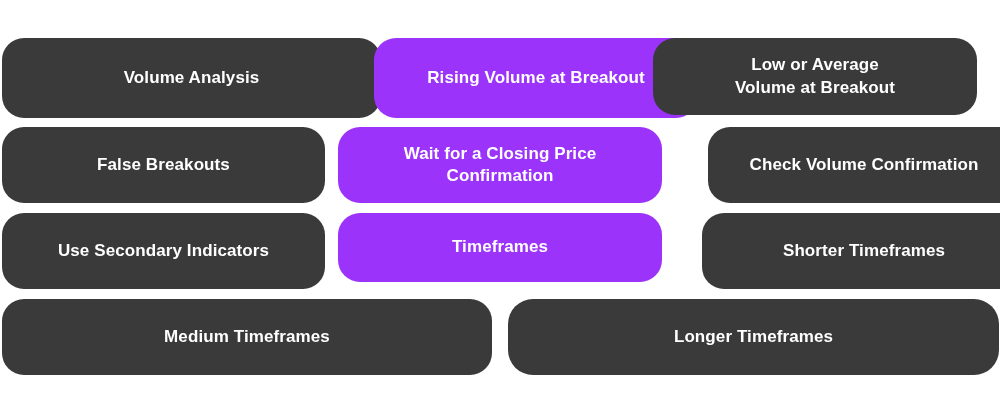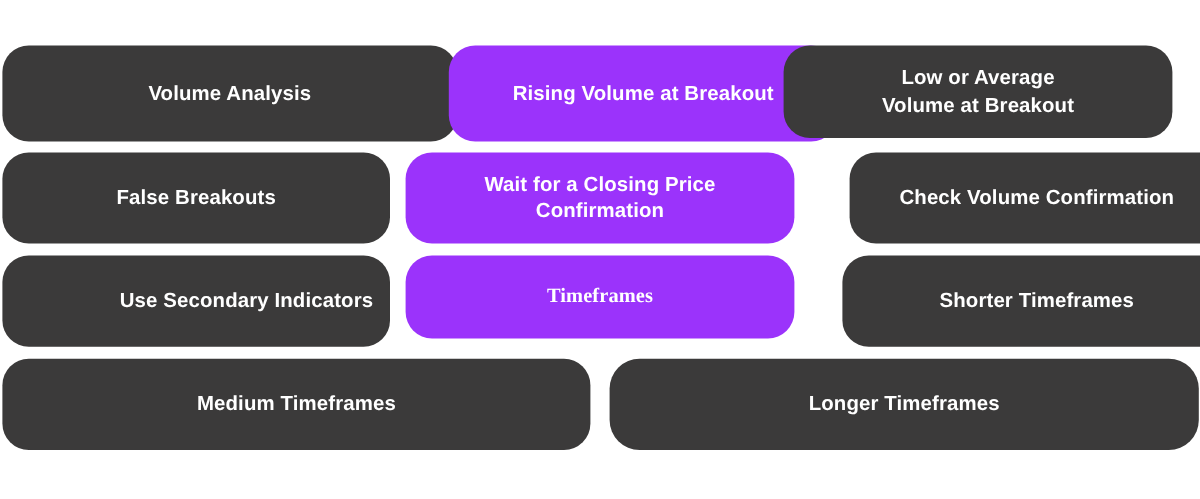--- a/index.html
+++ b/index.html
@@ -56,24 +56,24 @@
     <div class="node dark" style="left: 2px; top: 127px; width: 323px; height: 76px;">
       <span class="label">False Breakouts</span>
     </div>
     <div class="node accent" style="left: 338px; top: 127px; width: 324px; height: 76px;">
       <span class="label">Wait for a Closing Price
 Confirmation</span>
     </div>
     <div class="node dark" style="left: 708px; top: 127px; width: 312px; height: 76px;">
       <span class="label">Check Volume Confirmation</span>
     </div>
-    <div class="node dark" style="left: 2px; top: 213px; width: 323px; height: 76px; justify-content: flex-end;">
+    <div class="node dark" style="left: 2px; top: 213px; width: 323px; height: 76px;">
       <span class="label">Use Secondary Indicators</span>
     </div>
-    <div class="node accent" style="left: 338px; top: 213px; width: 324px; height: 69px; font-family: Liberation Serif, serif;">
+    <div class="node accent" style="left: 338px; top: 213px; width: 324px; height: 69px;">
       <span class="label">Timeframes</span>
     </div>
     <div class="node dark" style="left: 675px; top: 213px; width: 324px; height: 76px; margin-left: 27px;">
       <span class="label">Shorter Timeframes</span>
     </div>
     <div class="node dark" style="left: 2px; top: 299px; width: 490px; height: 76px; text-align: right;">
       <span class="label">Medium Timeframes</span>
     </div>
     <div class="node dark" style="left: 508px; top: 299px; width: 491px; height: 76px; border-radius: 25px;">
       <span class="label">Longer Timeframes</span>

